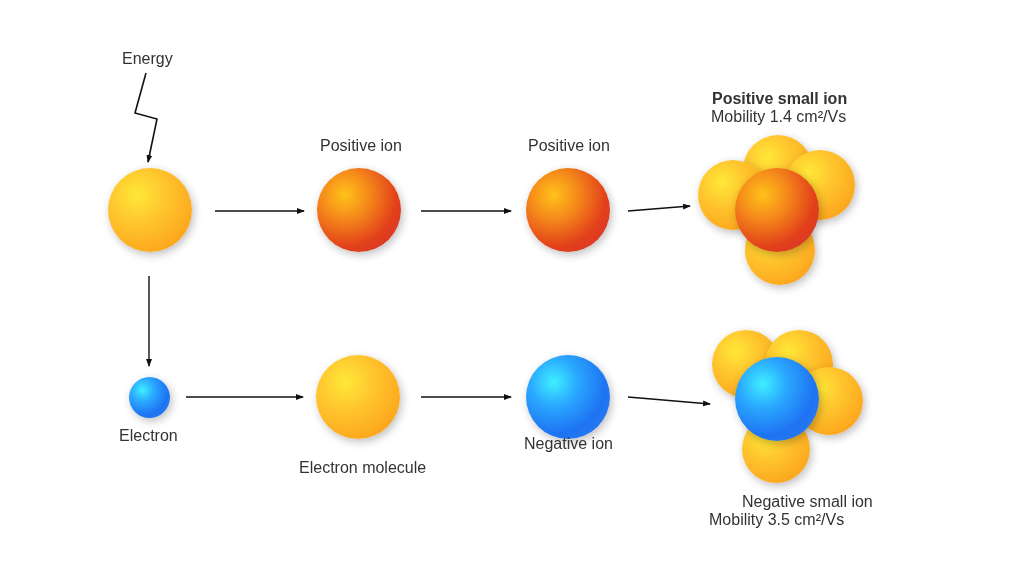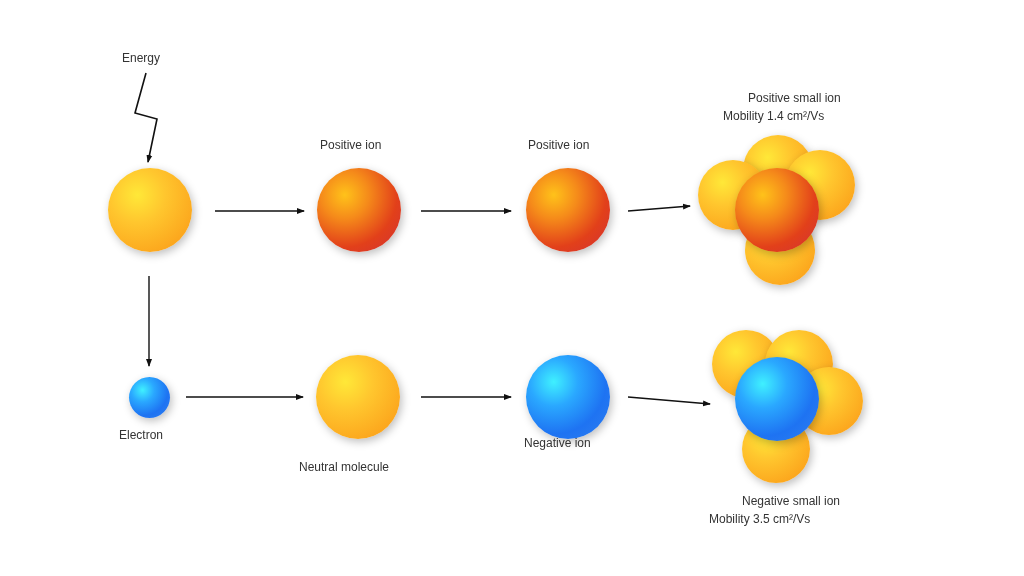--- a/index.html
+++ b/index.html
@@ -1,18 +1,18 @@
 <!DOCTYPE html>
 <html><head>
 <meta charset="utf-8">
 <style>
   html, body { margin: 0; padding: 0; background: #ffffff; }
   body { width: 1024px; height: 576px; position: relative; overflow: hidden;
          font-family: "Liberation Sans", "DejaVu Sans", sans-serif; color: #333; }
-  .label { position: absolute; font-size: 12px; color: #333; text-align: center; white-space: nowrap; line-height: 17px; }
+  .label { position: absolute; font-size: 16px; color: #333; text-align: center; white-space: nowrap; line-height: 17px; }
   .ball { position: absolute; border-radius: 50%; box-shadow: 2px 3px 8px rgba(0,0,0,0.25); }
   .neutral { background: radial-gradient(circle at 35% 32%, #ffe838 0%, #ffc62e 35%, #fca81e 75%, #f39a22 100%); }
   .positive { background: radial-gradient(circle at 33% 32%, #ffc21a 0%, #f58a1a 30%, #e2401a 65%, #d8372b 85%, #d95a4a 100%); }
   .negative { background: radial-gradient(circle at 33% 32%, #3ff0ff 0%, #2aa8ff 30%, #1e73f2 65%, #2b7cf0 90%, #4a92f3 100%); }
   svg.arrows { position: absolute; left: 0; top: 0; }
 </style>
 </head>
 <body>
 
 <svg class="arrows" width="1024" height="576">
@@ -38,35 +38,35 @@
 <div class="label" style="left:122px;top:50px;">Energy</div>
 
 <div class="ball neutral" style="left:108px;top:168px;width:84px;height:84px;"></div>
 
 <div class="label" style="left:320px;top:137px;">Positive ion</div>
 <div class="ball positive" style="left:317px;top:168px;width:84px;height:84px;"></div>
 
 <div class="label" style="left:528px;top:137px;">Positive ion</div>
 <div class="ball positive" style="left:526px;top:168px;width:84px;height:84px;"></div>
 
-<div class="label" style="left:748px;top:90px;">Positive small ion</div>
-<div class="label" style="left:711px;top:108px;margin-left:12px;">Mobility 1.4 cm²/Vs</div>
+<div class="label" style="left:712px;top:90px;font-weight:bold;">Positive small ion</div>
+<div class="label" style="left:711px;top:108px;">Mobility 1.4 cm²/Vs</div>
 <div>
   <div class="ball neutral" style="left:743px;top:135px;width:70px;height:70px;"></div>
   <div class="ball neutral" style="left:698px;top:160px;width:70px;height:70px;"></div>
   <div class="ball neutral" style="left:785px;top:150px;width:70px;height:70px;"></div>
   <div class="ball neutral" style="left:745px;top:215px;width:70px;height:70px;"></div>
   <div class="ball positive" style="left:735px;top:168px;width:84px;height:84px;"></div>
 </div>
 
 <div class="ball negative" style="left:129px;top:377px;width:41px;height:41px;"></div>
 <div class="label" style="left:119px;top:427px;">Electron</div>
 
 <div class="ball neutral" style="left:316px;top:355px;width:84px;height:84px;"></div>
-<div class="label" style="left:299px;top:459px;">Neutral molecule</div>
+<div class="label" style="left:299px;top:459px;">Electron molecule</div>
 
 <div class="ball negative" style="left:526px;top:355px;width:84px;height:84px;"></div>
 <div class="label" style="left:524px;top:435px;">Negative ion</div>
 
 <div>
   <div class="ball neutral" style="left:712px;top:330px;width:68px;height:68px;"></div>
   <div class="ball neutral" style="left:765px;top:330px;width:68px;height:68px;"></div>
   <div class="ball neutral" style="left:795px;top:367px;width:68px;height:68px;"></div>
   <div class="ball neutral" style="left:742px;top:415px;width:68px;height:68px;"></div>
   <div class="ball negative" style="left:735px;top:357px;width:84px;height:84px;"></div>

